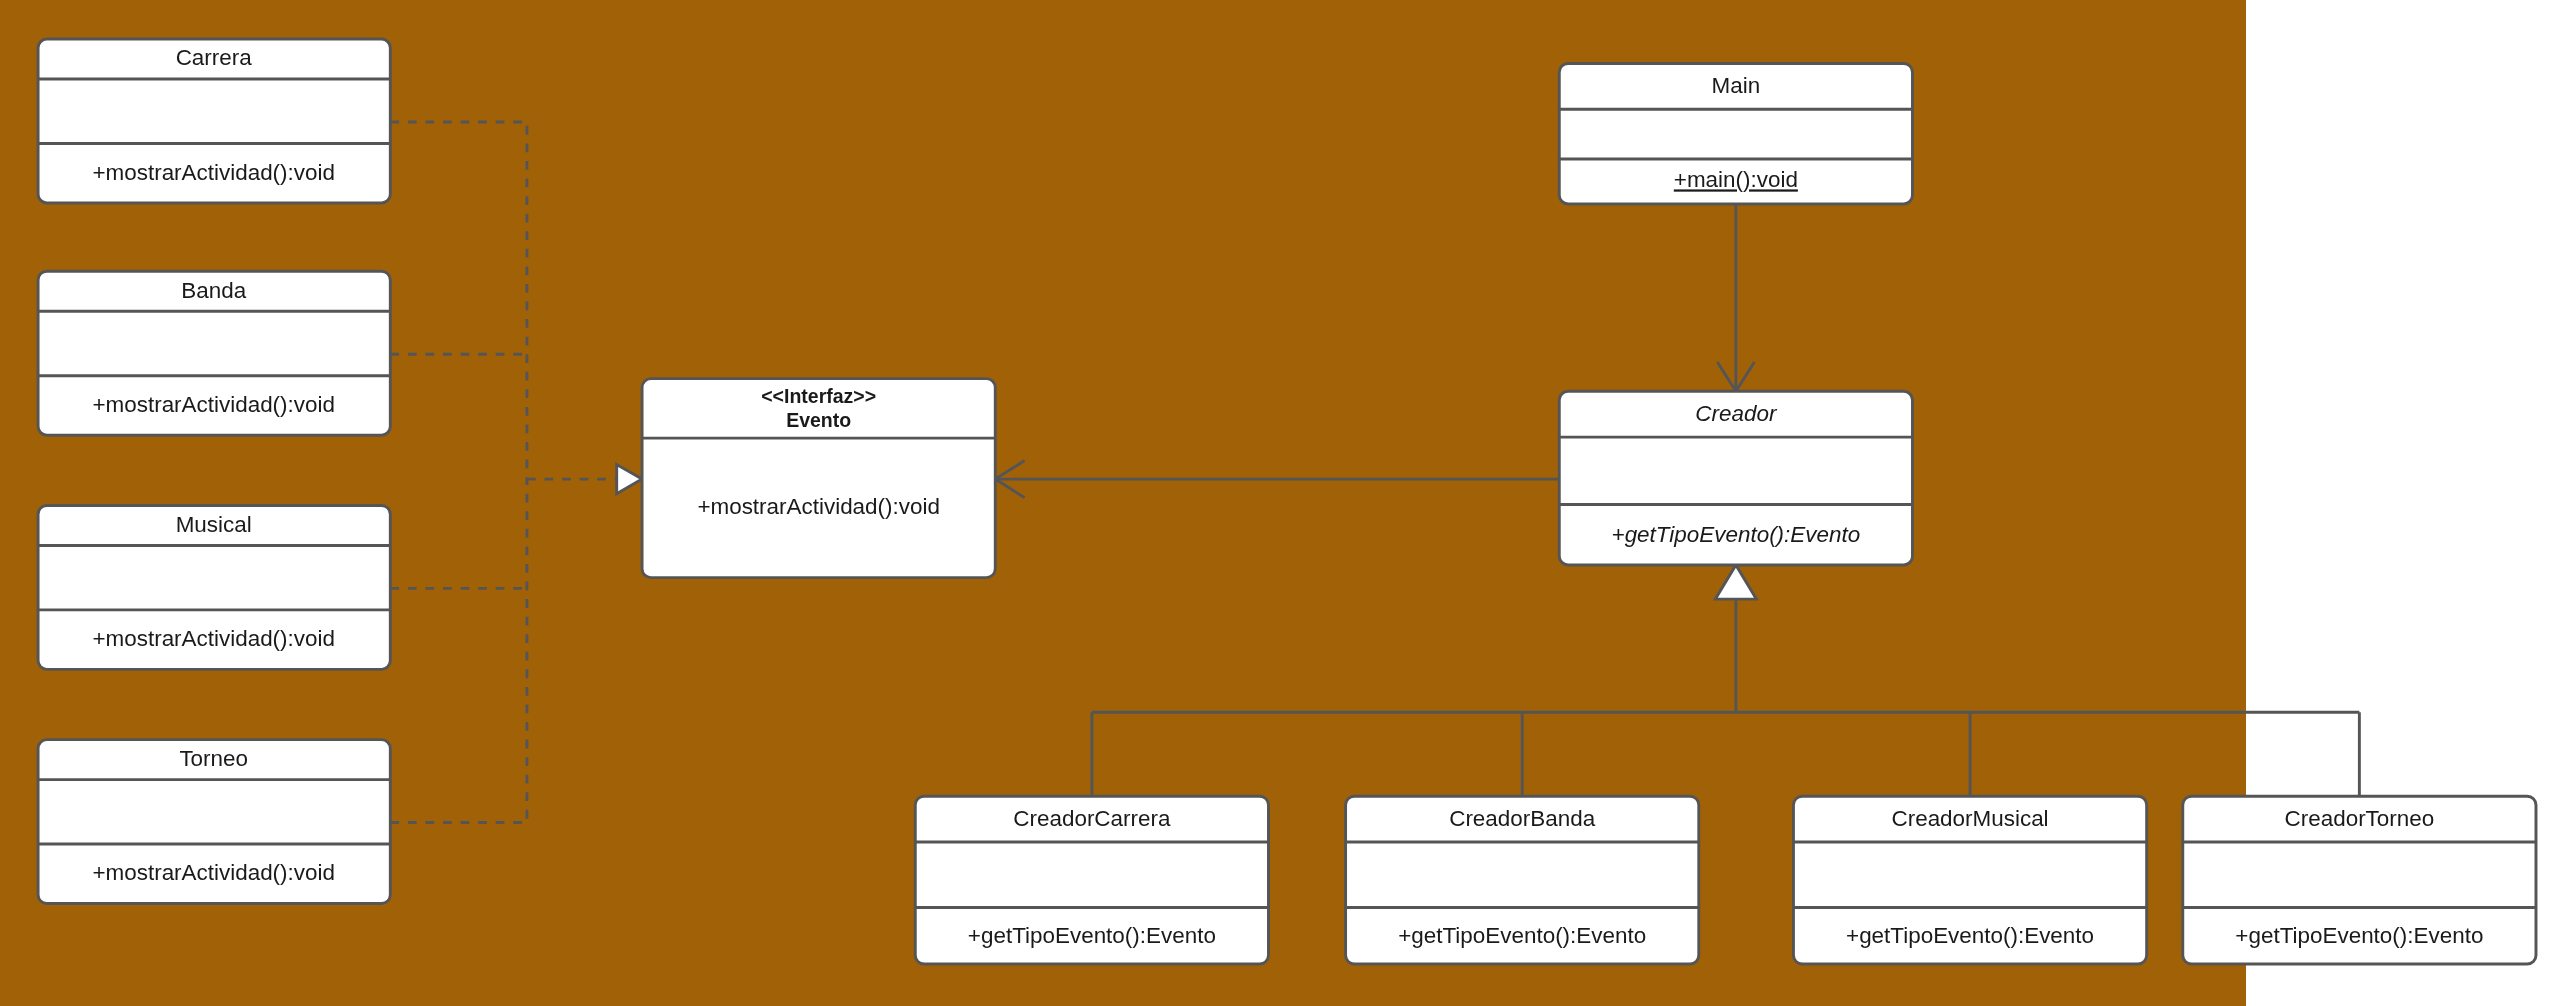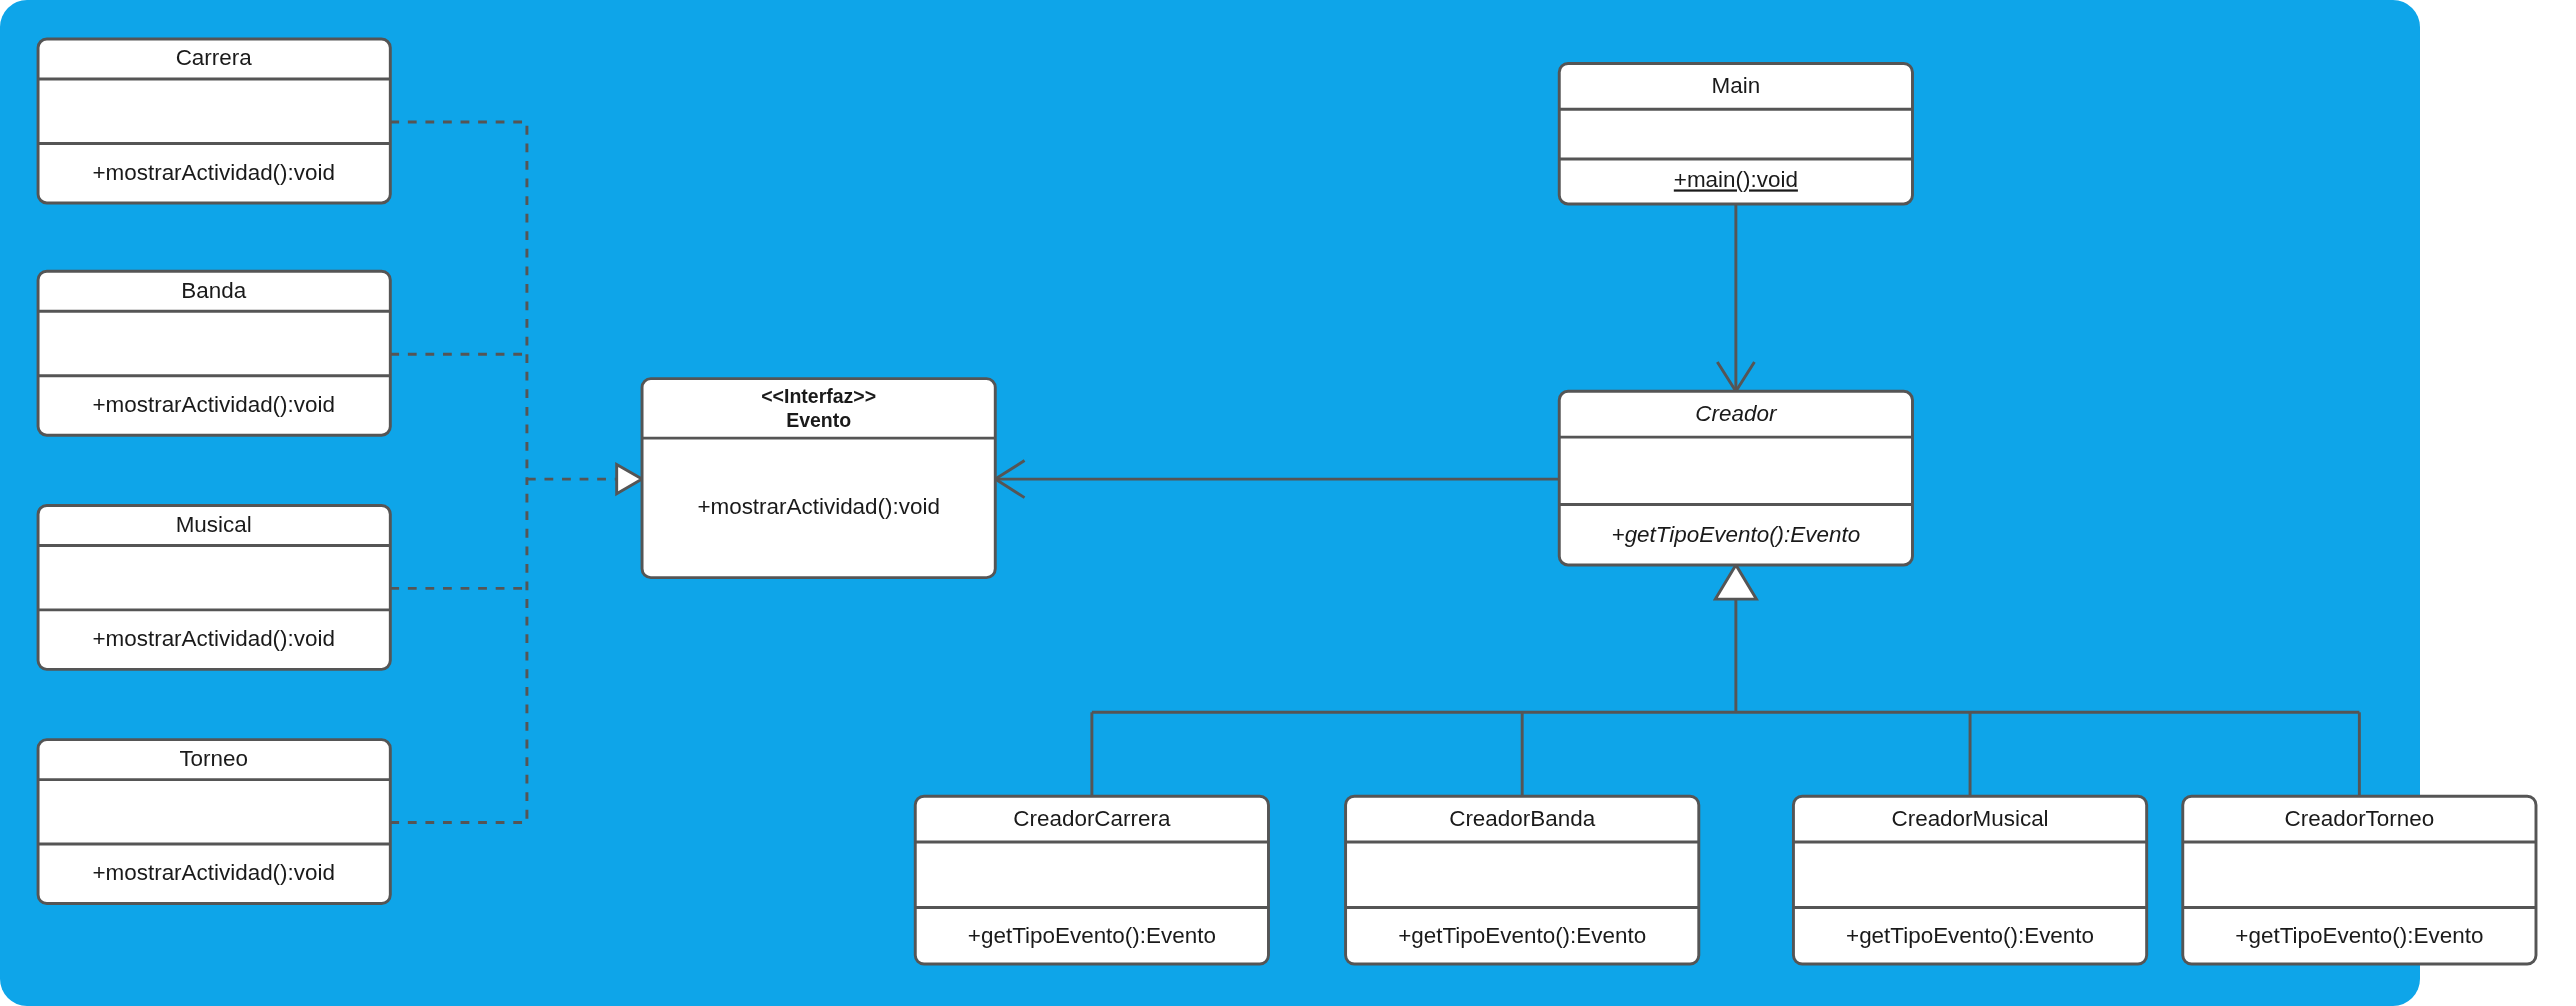--- a/index.html
+++ b/index.html
@@ -8,24 +8,23 @@
     background: #ffffff;
   }
   body {
     font-family: "Liberation Sans", sans-serif;
     width: 2576px;
     height: 1006px;
     overflow: hidden;
   }
   #diagram-root {
     position: relative;
-    width: 2420px;
+    width: 2246px;
     height: 1006px;
-    background: #0ea5e9;
-    border-radius: 27px;
+    background: #a16207;
   }
   svg#uml-canvas {
     display: block;
     width: 2576px;
     height: 1006px;
   }
   .uml-box-shape {
     fill: #ffffff;
     stroke: #555555;
     stroke-width: 3;

